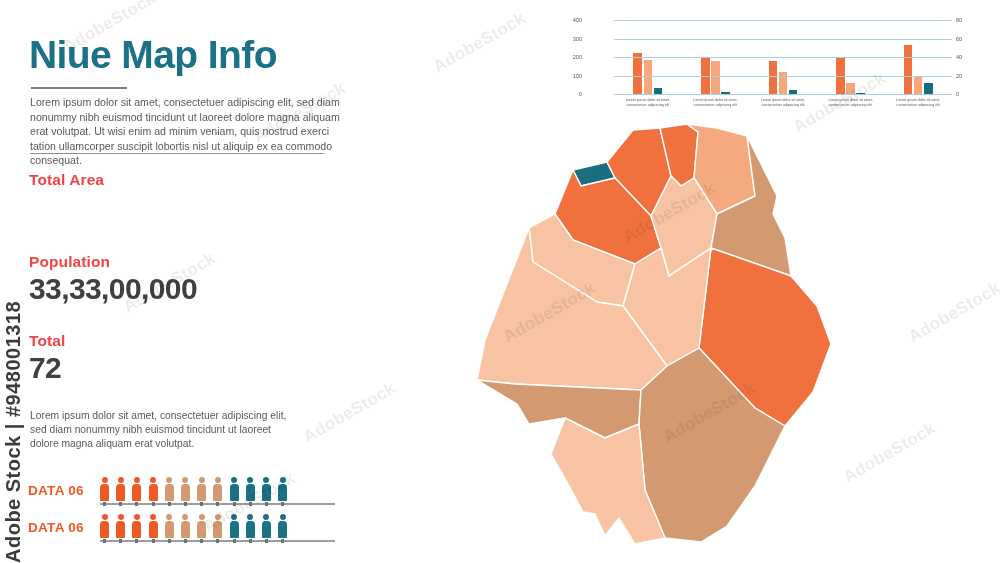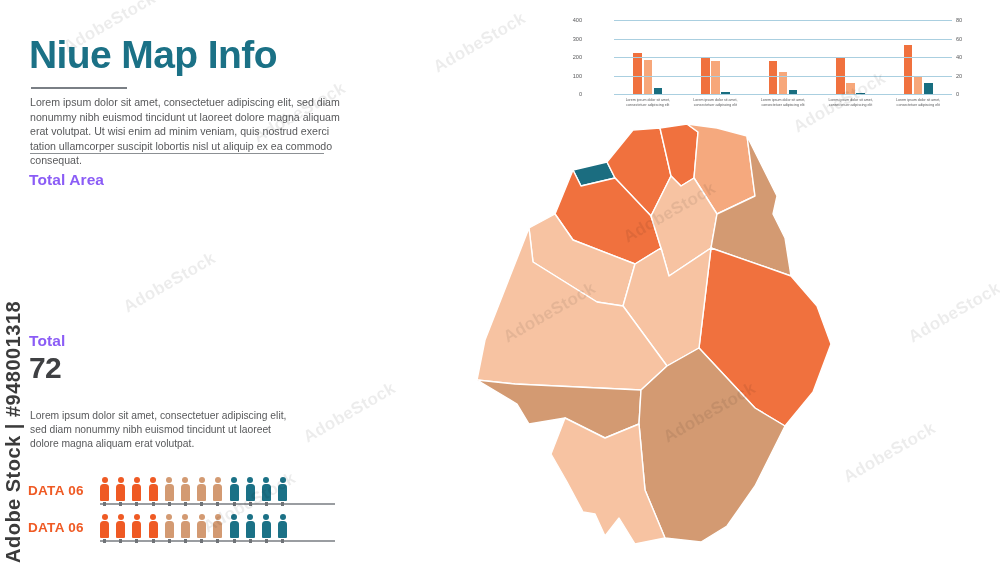--- a/index.html
+++ b/index.html
@@ -28,21 +28,21 @@
     position:absolute; left:30px; top:94px; width:310px;
     font-size:10.6px; line-height:14.6px; color:#58595b;
   }
   #intro-divider {
     position:absolute; left:30px; top:152px; width:294px;
     height:1px; background:#8c9094;
   }
 
   .stat-block { position:absolute; left:29px; }
   .stat-label {
-    font-size:15.5px; font-weight:bold; color:#8b5cf6;
+    font-size:15.5px; font-weight:bold; color:#ef4444;
     letter-spacing:0.1px; margin-bottom:1px;
   }
   .stat-value {
     font-size:30px; font-weight:bold; color:#3f4043;
     letter-spacing:-0.6px; white-space:nowrap;
   }
   .stat-unit { font-size:12.5px; font-weight:normal; color:#4d4e51; margin-left:2px; }
 
   #stat-area { top:170px; }
   #stat-population { top:252px; }
@@ -152,20 +152,24 @@
   <div id="page-title">Niue Map Info</div>
   <div id="title-underline"></div>
 
   <div id="intro-paragraph">Lorem ipsum dolor sit amet, consectetuer adipiscing elit, sed diam nonummy nibh euismod tincidunt ut laoreet dolore magna aliquam erat volutpat. Ut wisi enim ad minim veniam, quis nostrud exerci tation ullamcorper suscipit lobortis nisl ut aliquip ex ea commodo consequat.</div>
   <div id="intro-divider"></div>
 
   <div class="stat-block" id="stat-area">
     <div class="stat-label">Total Area</div>
   </div>
 
+  <div class="stat-block" id="stat-population">
+    <div class="stat-label">Population</div>
+    <div class="stat-value">33,33,00,000</div>
+  </div>
 
   <div class="stat-block" id="stat-states">
     <div class="stat-label">Total</div>
     <div class="stat-value">72</div>
   </div>
 
   <div id="footer-paragraph">Lorem ipsum dolor sit amet, consectetuer adipiscing elit, sed diam nonummy nibh euismod tincidunt ut laoreet dolore magna aliquam erat volutpat.</div>
 
   <div id="pictogram">
       <div class="picto-row">

